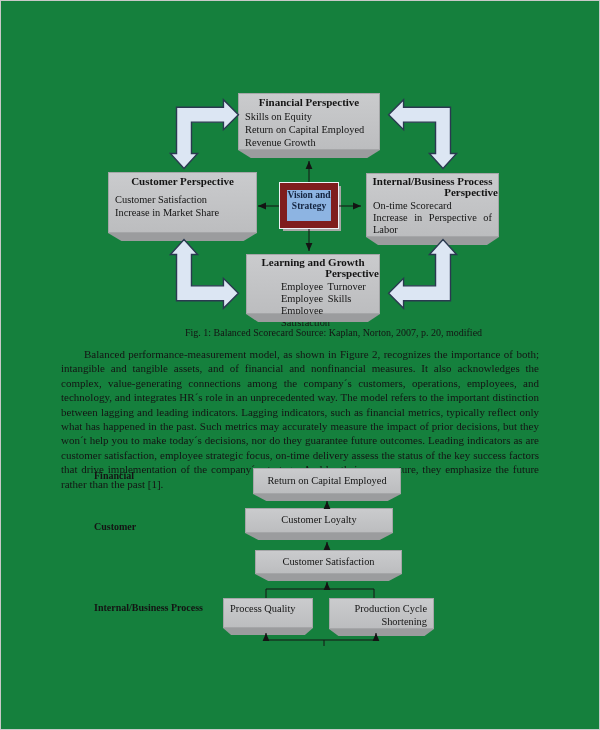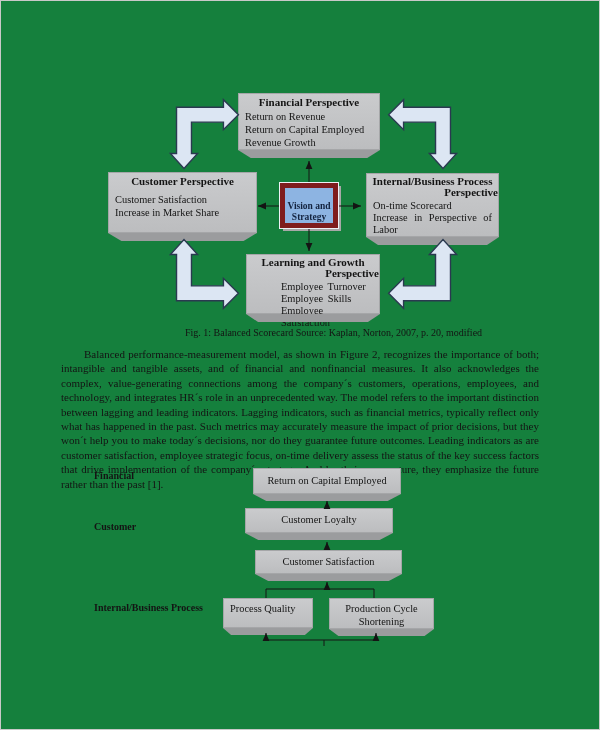--- a/index.html
+++ b/index.html
@@ -22,23 +22,23 @@
   .gbox .t{font-weight:bold;text-align:center;font-size:11px;line-height:12px;padding-top:2px;}
   .gbox .t2{font-weight:bold;text-align:right;font-size:11px;line-height:11px;}
   .gbox .items{padding:2px 6px 0 6px;font-size:10.4px;line-height:13px;}
   .cust .items{padding-top:6px;}
   .intl .items{line-height:12px;text-align:justify;}
   .lrn .items{line-height:12px;word-spacing:2px;padding-left:34px;}
   
   .vision{
     position:absolute;left:279px;top:182px;width:58px;height:45px;z-index:3;
     box-sizing:border-box;background:var(--visionfill,#8db4e2);
-    border:5px solid #7f1d1d;
+    border:7px solid #7f1d1d;
     box-shadow:0 0 0 1px #eef1f6,3px 3px 0 #a8a8a8;
-    display:flex;align-items:flex-end;justify-content:center;text-align:center;
+    display:flex;align-items:flex-start;justify-content:center;text-align:center;
   }
   .vision .vtxt{font-weight:bold;font-size:9.5px;line-height:11px;width:50px;color:#13233f;}
   
   .caption{position:absolute;left:60px;top:326px;width:545px;text-align:center;font-size:10px;}
   
   .para{
     position:absolute;left:60px;top:346px;width:478px;
     font-size:11px;line-height:14.4px;text-align:justify;text-indent:23px;
   }
   
@@ -47,35 +47,35 @@
     position:absolute;box-sizing:border-box;z-index:2;
     background:linear-gradient(180deg,var(--boxfill,#cacbcd),#bcbdbf);
     border:1px solid #a5a6a8;font-size:10.4px;line-height:12.5px;
     display:flex;align-items:center;justify-content:center;text-align:center;
   }
   .mbox::after{
     content:"";position:absolute;left:-1px;right:-1px;bottom:-8px;height:7px;
     background:var(--boxshadow,#9b9c9e);
     clip-path:polygon(0 0,100% 0,91% 100%,9% 100%);
   }
-  .mbox.leftal{align-items:flex-start;justify-content:flex-start;text-align:center;padding:4px 6px;}
+  .mbox.leftal{align-items:flex-start;justify-content:flex-start;text-align:right;padding:4px 6px;}
   
   .overlay{position:absolute;left:0;top:0;z-index:5;pointer-events:none;}
   .barrow{fill:var(--arrowfill,#dce6f3);stroke:var(--arrowstroke,#2a3950);stroke-width:1.4;stroke-linejoin:miter;}
   .cline{stroke:#141414;stroke-width:1;fill:none;}
 </style>
 </head>
 <body>
 
 <div class="page">
 
   <div class="gbox" style="left:237px;top:92px;width:142px;height:57px;">
     <div class="t">Financial Perspective</div>
     <div class="items">
-      <div>Return on Revenue</div>
+      <div>Skills on Equity</div>
       <div>Return on Capital Employed</div>
       <div>Revenue Growth</div>
     </div>
   </div>
 
   <div class="gbox cust" style="left:107px;top:171px;width:149px;height:61px;">
     <div class="t">Customer Perspective</div>
     <div class="items">
       <div>Customer Satisfaction</div>
       <div>Increase in Market Share</div>

